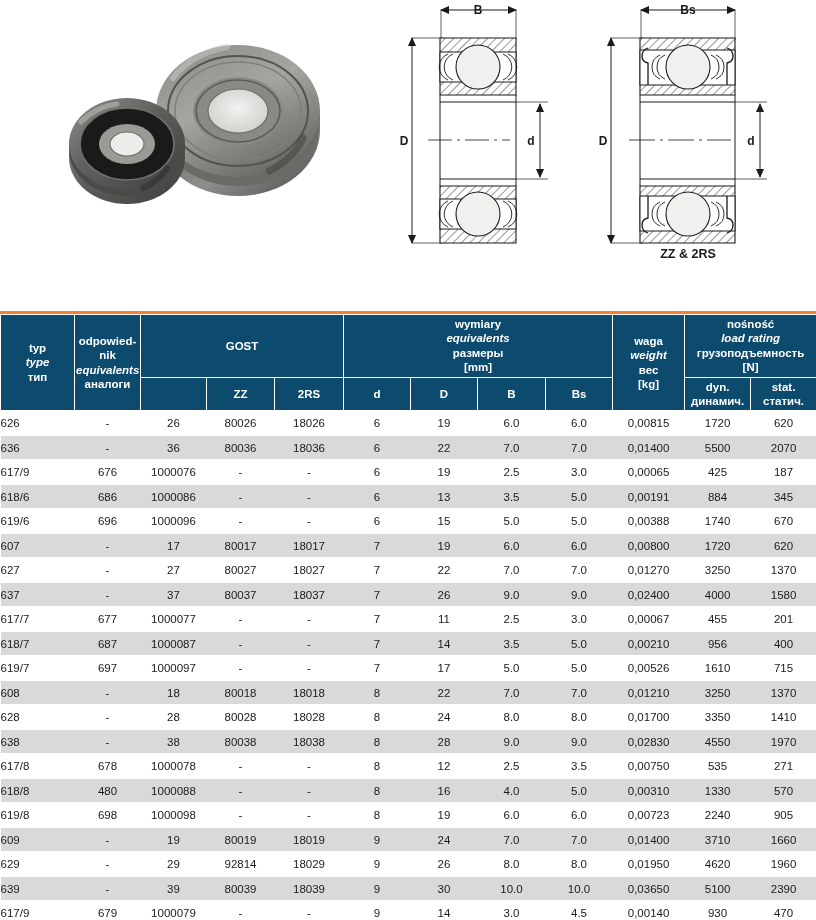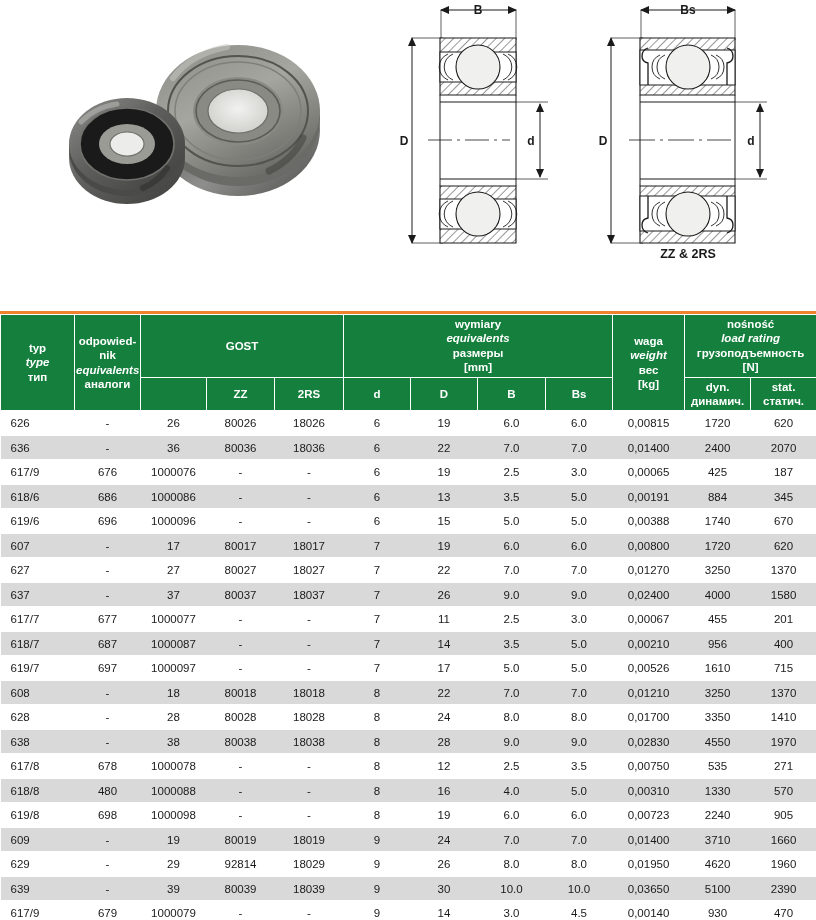--- a/index.html
+++ b/index.html
@@ -42,21 +42,21 @@
   }
 
   table.specs {
     border-collapse: collapse;
     width: 816px;
     table-layout: fixed;
     font-size: 11.5px;
   }
 
   table.specs th {
-    background: #15803d;
+    background: #0c4a6e;
     color: #ffffff;
     border: 1px solid #ffffff;
     font-weight: bold;
     line-height: 1.25;
     padding: 2px 1px;
     text-align: center;
     vertical-align: middle;
   }
   table.specs th .it { font-style: italic; font-weight: bold; display: block; }
   table.specs th .ln { display: block; }
@@ -69,21 +69,20 @@
     vertical-align: middle;
     color: #1a1a1a;
     font-size: 11.5px;
     border-bottom: 1px solid #ffffff;
   }
   table.specs tr.odd td  { background: #ffffff; }
   table.specs tr.even td { background: #d9d9d9; }
 
   table.specs td.type-cell {
     text-align: left;
-    padding-left: 10px;
   }
 
   
   td.gsep { border-left: 1px solid #ffffff; }
 
   .hdr-top-rule {
     height: 3px;
     background: #F0822E;
     width: 816px;
   }
@@ -369,21 +368,21 @@
           <td class="type-cell">636</td>
           <td class="gsep">-</td>
           <td class="gsep">36</td>
           <td>80036</td>
           <td>18036</td>
           <td class="gsep">6</td>
           <td>22</td>
           <td>7.0</td>
           <td>7.0</td>
           <td class="gsep">0,01400</td>
-          <td class="gsep">2400</td>
+          <td class="gsep">5500</td>
           <td>2070</td>
         </tr>
         <tr class="odd">
           <td class="type-cell">617/9</td>
           <td class="gsep">676</td>
           <td class="gsep">1000076</td>
           <td>-</td>
           <td>-</td>
           <td class="gsep">6</td>
           <td>19</td>

